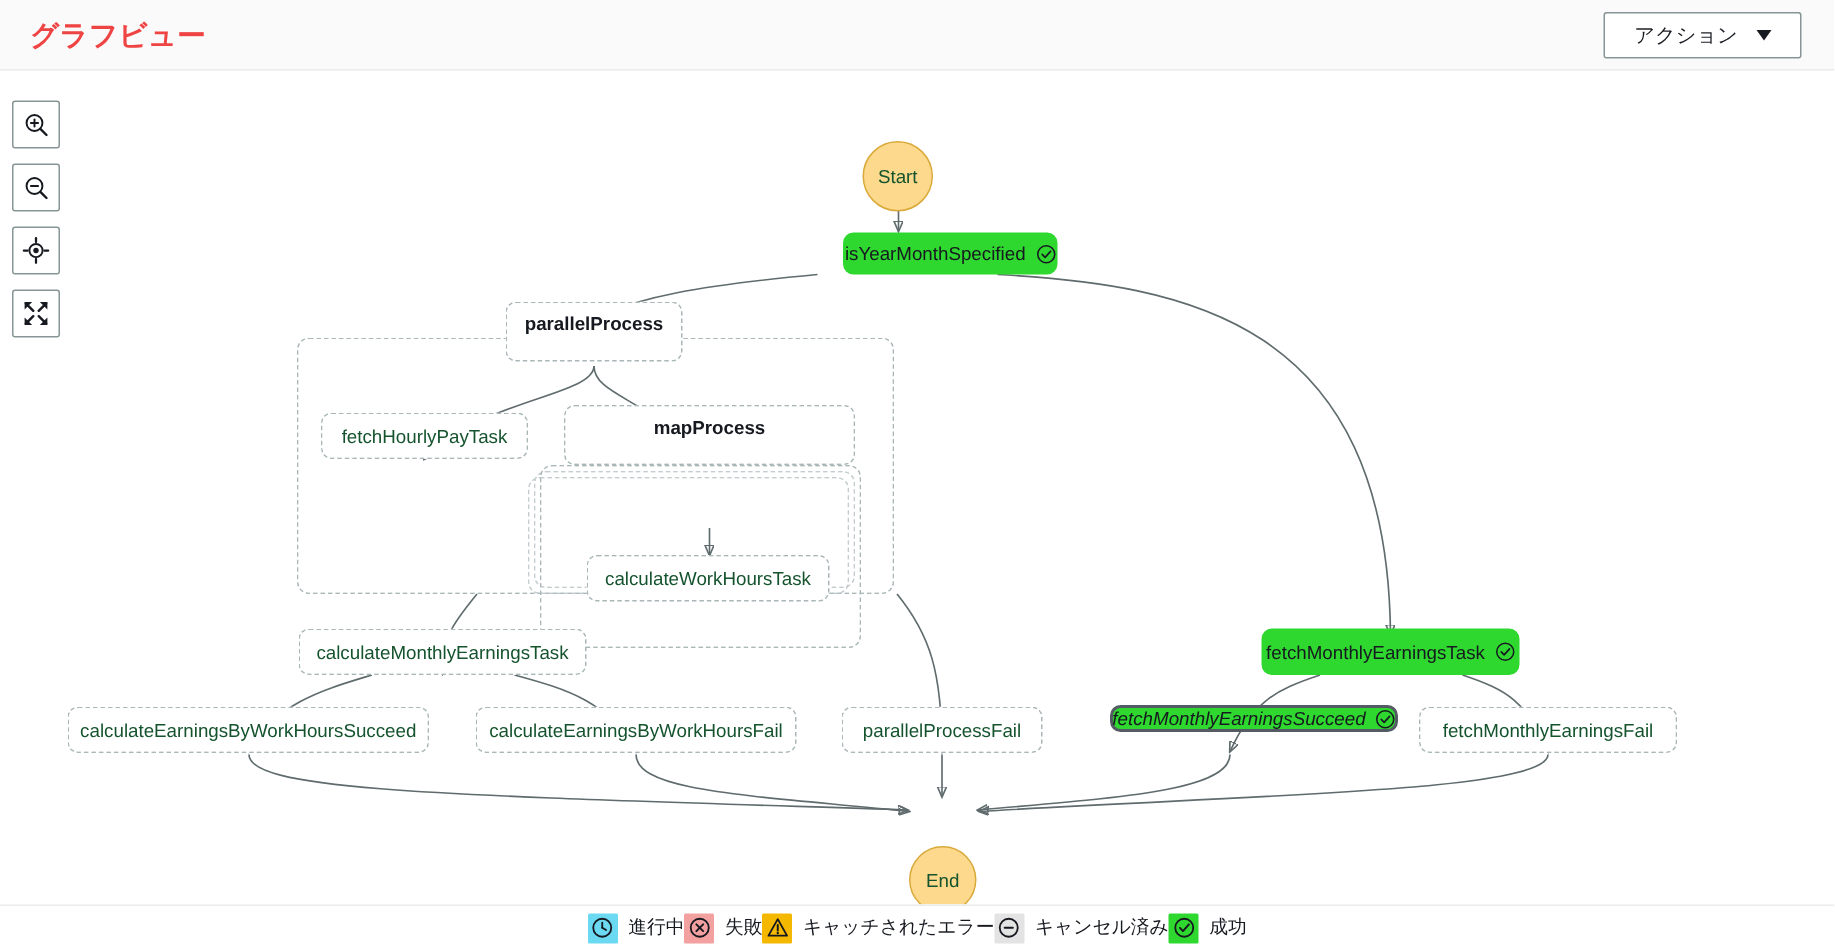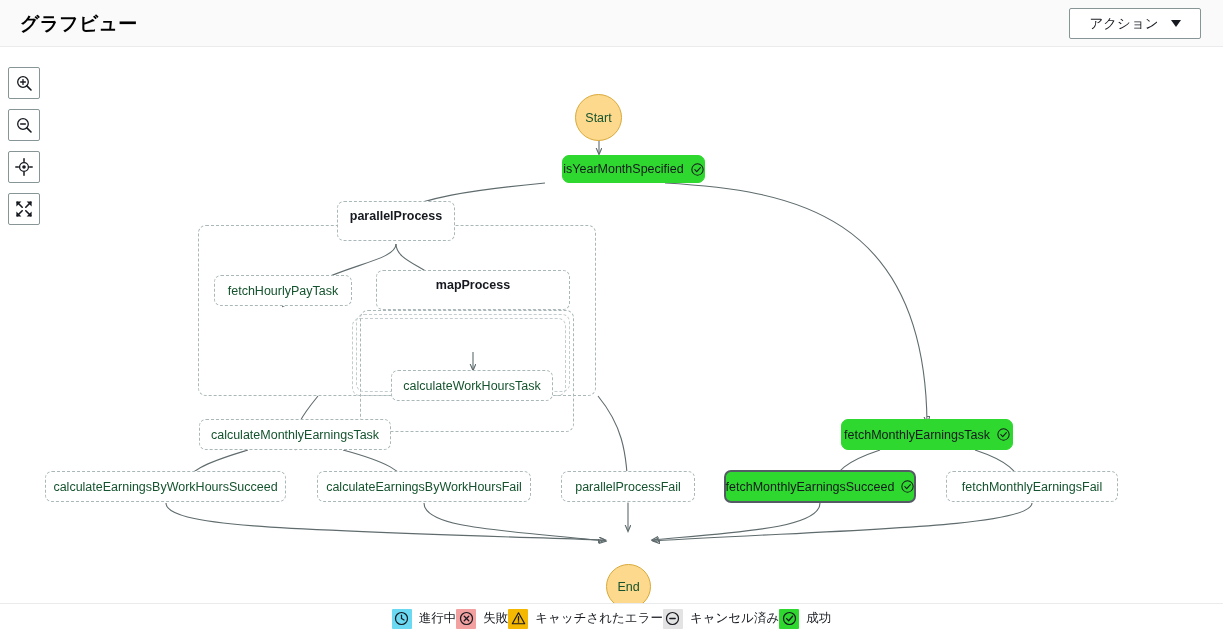--- a/index.html
+++ b/index.html
@@ -19,21 +19,21 @@
   
   #header {
     position: absolute; left: 0; top: 0;
     width: 1223px; height: 47px;
     background: #fafafa;
     border-bottom: 1px solid #e9ebed;
   }
   #page-title {
     position: absolute; left: 20px; top: 11px;
     font-size: 19px; font-weight: bold;
-    color: #000000;
+    color: #ef4444;
     letter-spacing: 0.2px;
   }
   #action-button {
     position: absolute; right: 22px; top: 8px;
     height: 31px;
     min-width: 132px;
     padding: 0 13px;
     background: #ffffff;
     border: 1px solid #879596;
     border-radius: 2px;
@@ -313,21 +313,21 @@
     <div class="node success" style="left:841px; top:371px; width:172px; height:31px;">
       <span class="label">fetchMonthlyEarningsTask</span>
       <span class="status-icon">
         <svg width="13" height="13" viewBox="0 0 14 14">
           <circle cx="7" cy="7" r="6.1" fill="none" stroke="#16191f" stroke-width="1.1"></circle>
           <path d="M4.1,7.1 L6.2,9.2 L10.1,4.9" fill="none" stroke="#16191f" stroke-width="1.2" stroke-linecap="round" stroke-linejoin="round"></path>
         </svg>
       </span>
     </div>
 
-    <div class="node success selected" style="left:724px; top:422px; width:192px; height:33px;">
+    <div class="node success selected" style="left:740px; top:422px; width:192px; height:18px;font-style:italic;">
       <span class="label">fetchMonthlyEarningsSucceed</span>
       <span class="status-icon">
         <svg width="13" height="13" viewBox="0 0 14 14">
           <circle cx="7" cy="7" r="6.1" fill="none" stroke="#16191f" stroke-width="1.1"></circle>
           <path d="M4.1,7.1 L6.2,9.2 L10.1,4.9" fill="none" stroke="#16191f" stroke-width="1.2" stroke-linecap="round" stroke-linejoin="round"></path>
         </svg>
       </span>
     </div>
 
     <div class="node task" style="left:946px; top:423px; width:172px; height:31px;">

